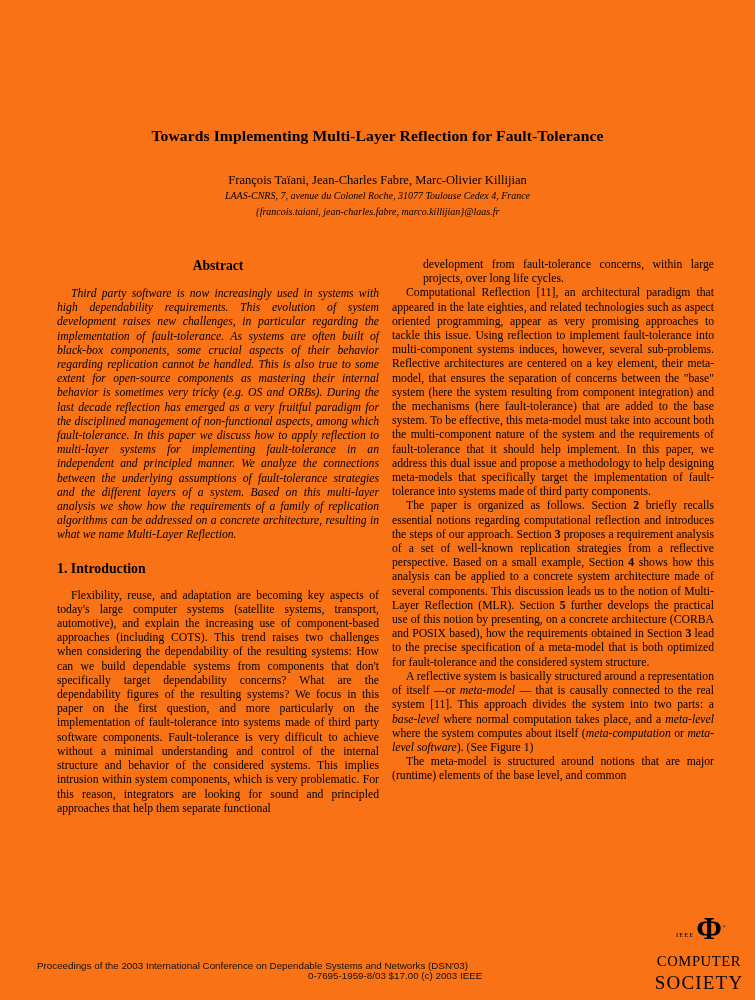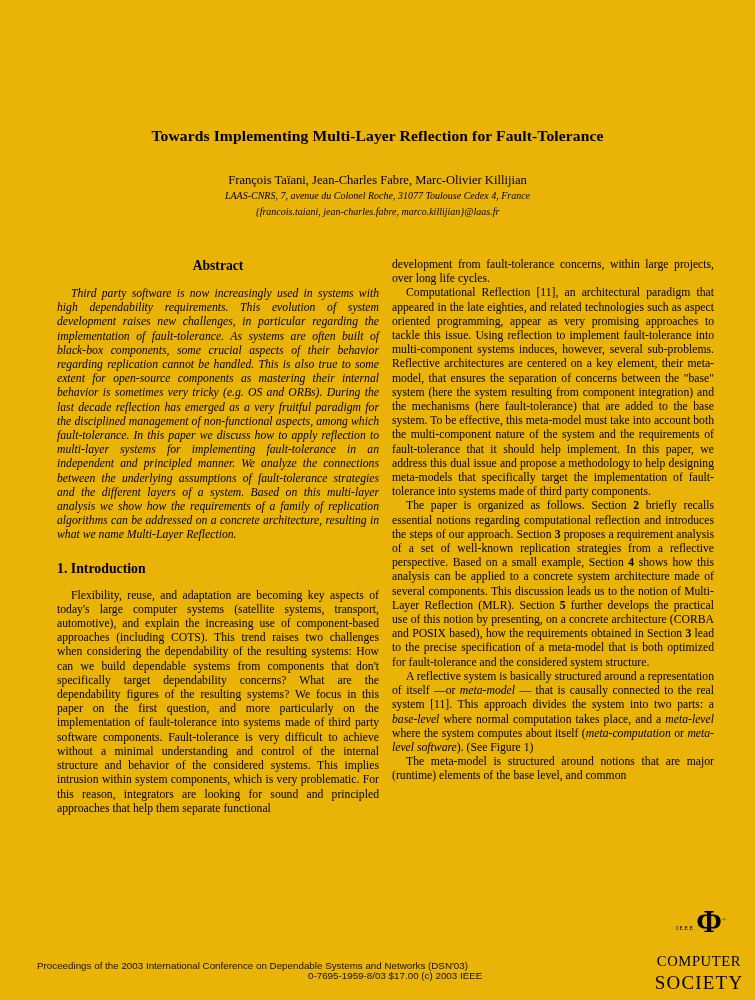--- a/index.html
+++ b/index.html
@@ -1,19 +1,19 @@
 <!DOCTYPE html>
 <html><head>
 <meta charset="utf-8">
 <style>
   html,body{margin:0;padding:0;background:#fff;}
   .page{
     position:relative;
     width:755px;height:1000px;
-    background:#eab308;
+    background:#f97316;
     font-family:"Liberation Serif","DejaVu Serif",serif;
     color:#000;
     overflow:hidden;
   }
   .head{padding-top:127px;text-align:center;}
   .title{
     font-size:15.6px;font-weight:bold;letter-spacing:0.1px;
   }
   .authors{margin-top:27px;font-size:12.6px;line-height:16px;}
   .affil,.emails{font-style:italic;font-size:10px;line-height:16px;}
@@ -24,21 +24,21 @@
     gap:13px;
   }
   .col{width:322px;}
   .col p{
     margin:0;
     font-size:11.7px;
     line-height:14.2px;
     text-align:justify;
     text-indent:14px;
   }
-  p.noindent{text-indent:0;}
+  p.noindent{text-indent:0;margin-left:31px;}
   p.abstract-body{font-style:italic;}
   .h-abstract{
     font-size:13.6px;font-weight:bold;text-align:center;
     margin:0 0 13px 0;
   }
   .h-section{
     font-size:13.8px;font-weight:bold;text-align:left;
     margin:18px 0 12px 0;
   }
   .rb{font-weight:bold;}
@@ -69,21 +69,21 @@
   }
   .phi-emblem{
     font-size:31px;font-weight:bold;line-height:30px;
     font-family:"Liberation Serif",serif;
     position:relative;
   }
   .reg-dot{
     position:absolute;right:-4px;bottom:2px;
     font-size:5px;font-weight:normal;
   }
-  .cs-computer{font-size:14.6px;letter-spacing:0.6px;margin-top:17px;}
+  .cs-computer{font-size:14.6px;letter-spacing:0.6px;margin-top:10px;}
   .cs-society{font-size:19px;letter-spacing:1.2px;margin-top:4px;}
 </style>
 </head>
 <body>
 
 <div class="page">
 
   <div class="head">
     <div class="title">Towards Implementing Multi-Layer Reflection for Fault-Tolerance</div>
     <div class="authors">François Taïani, Jean-Charles Fabre, Marc-Olivier Killijian</div>

